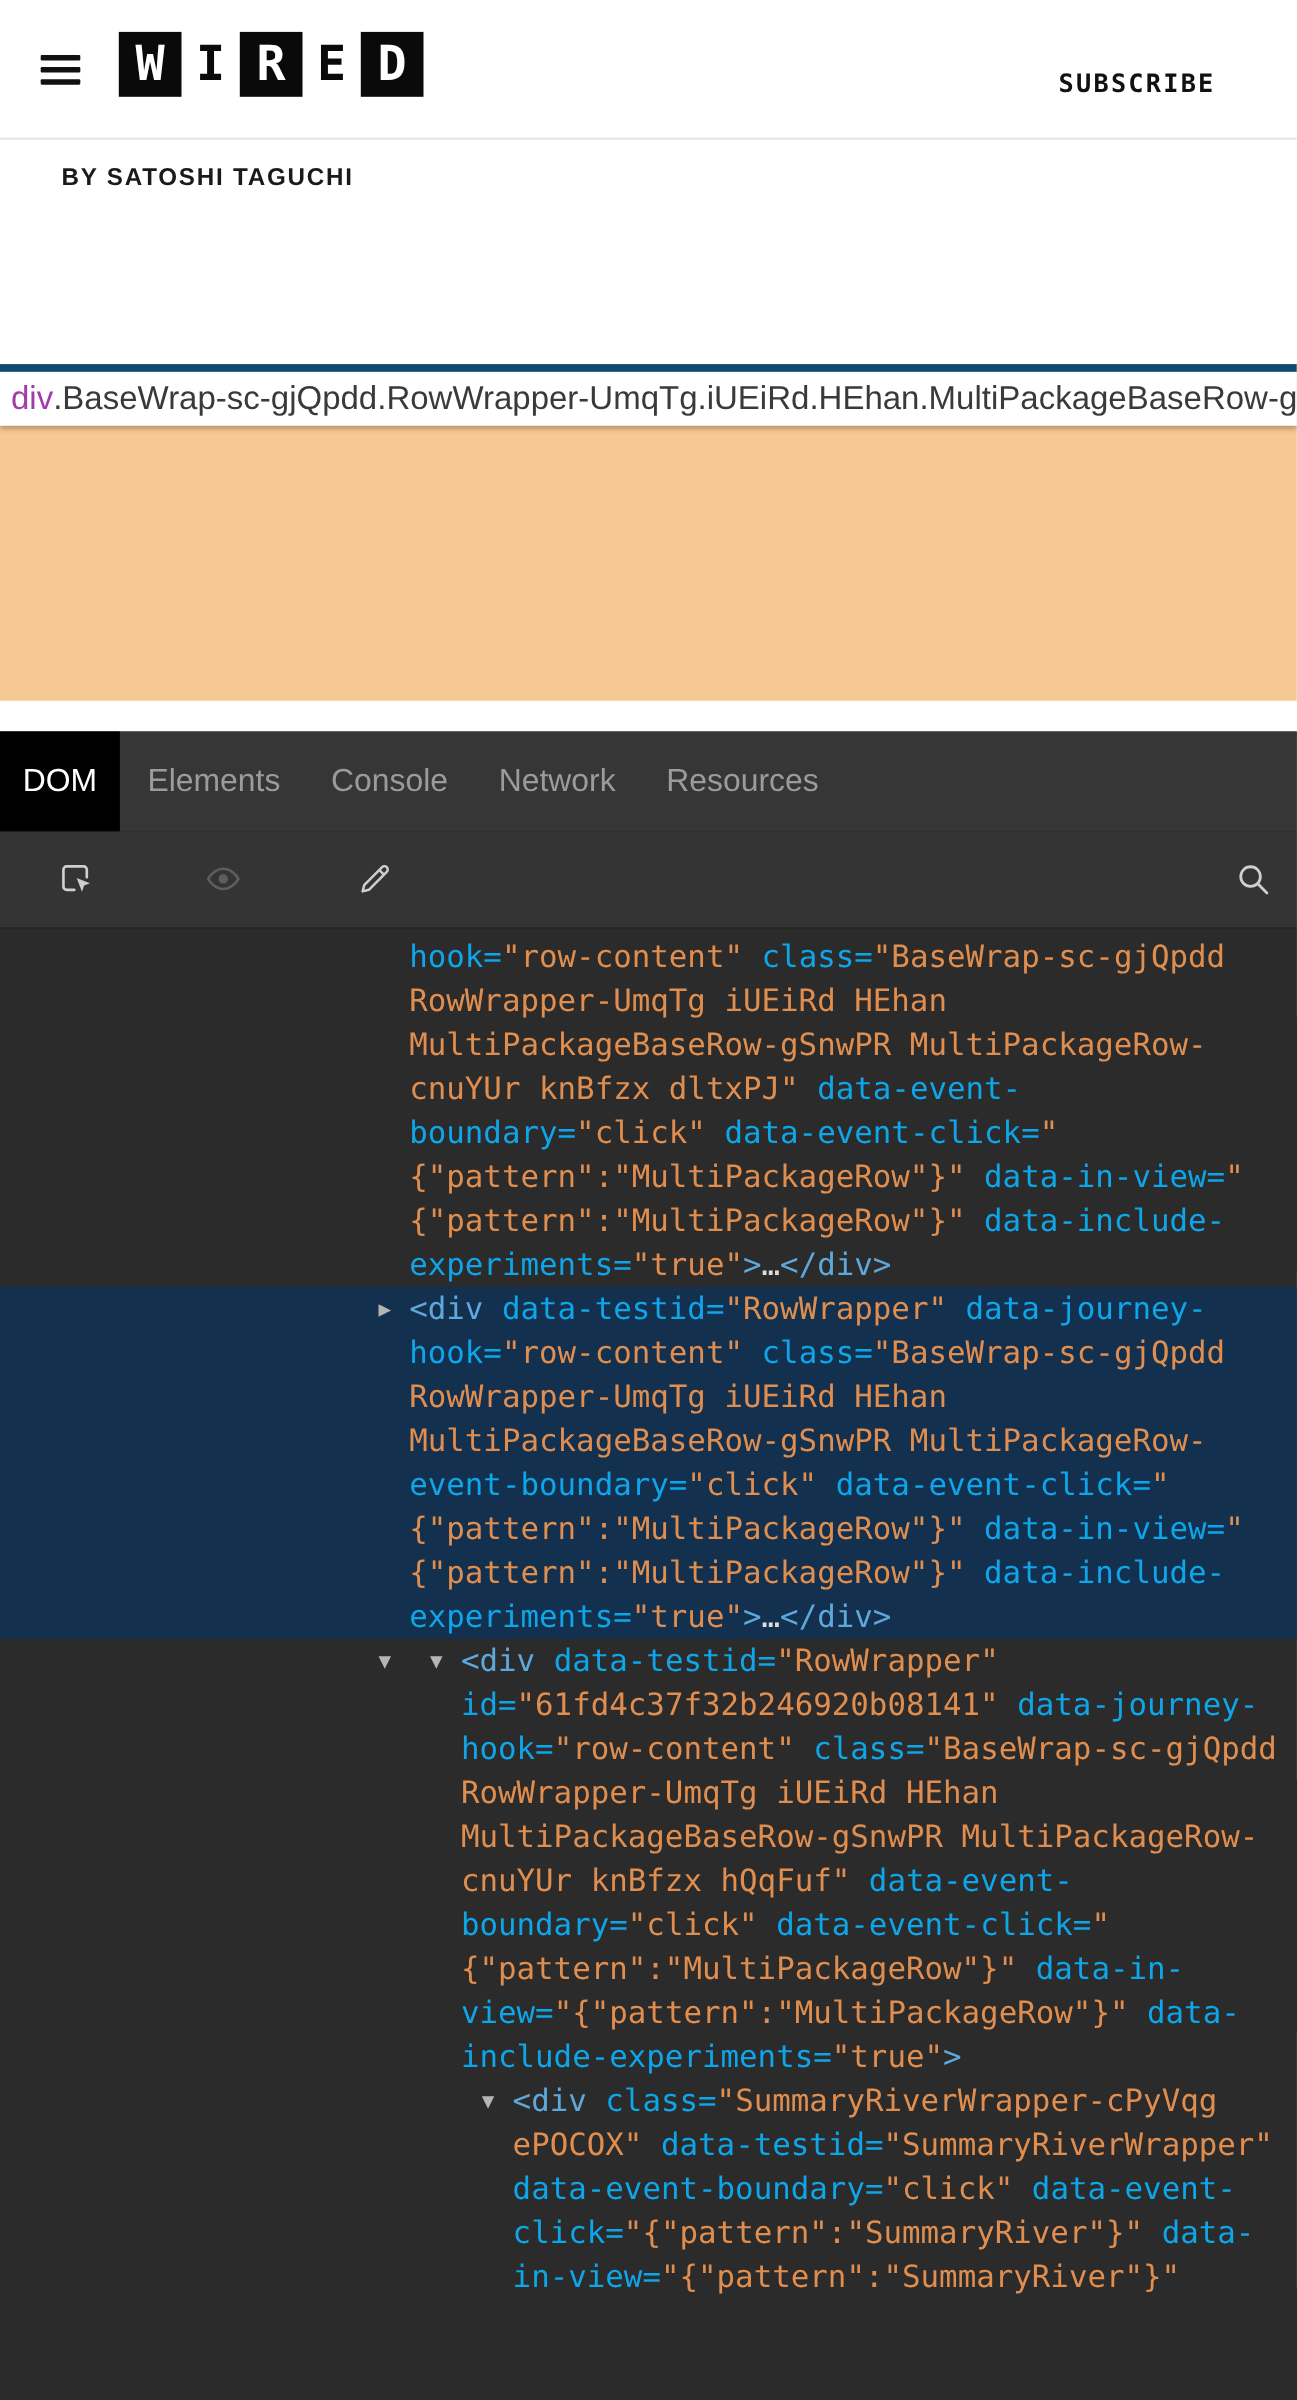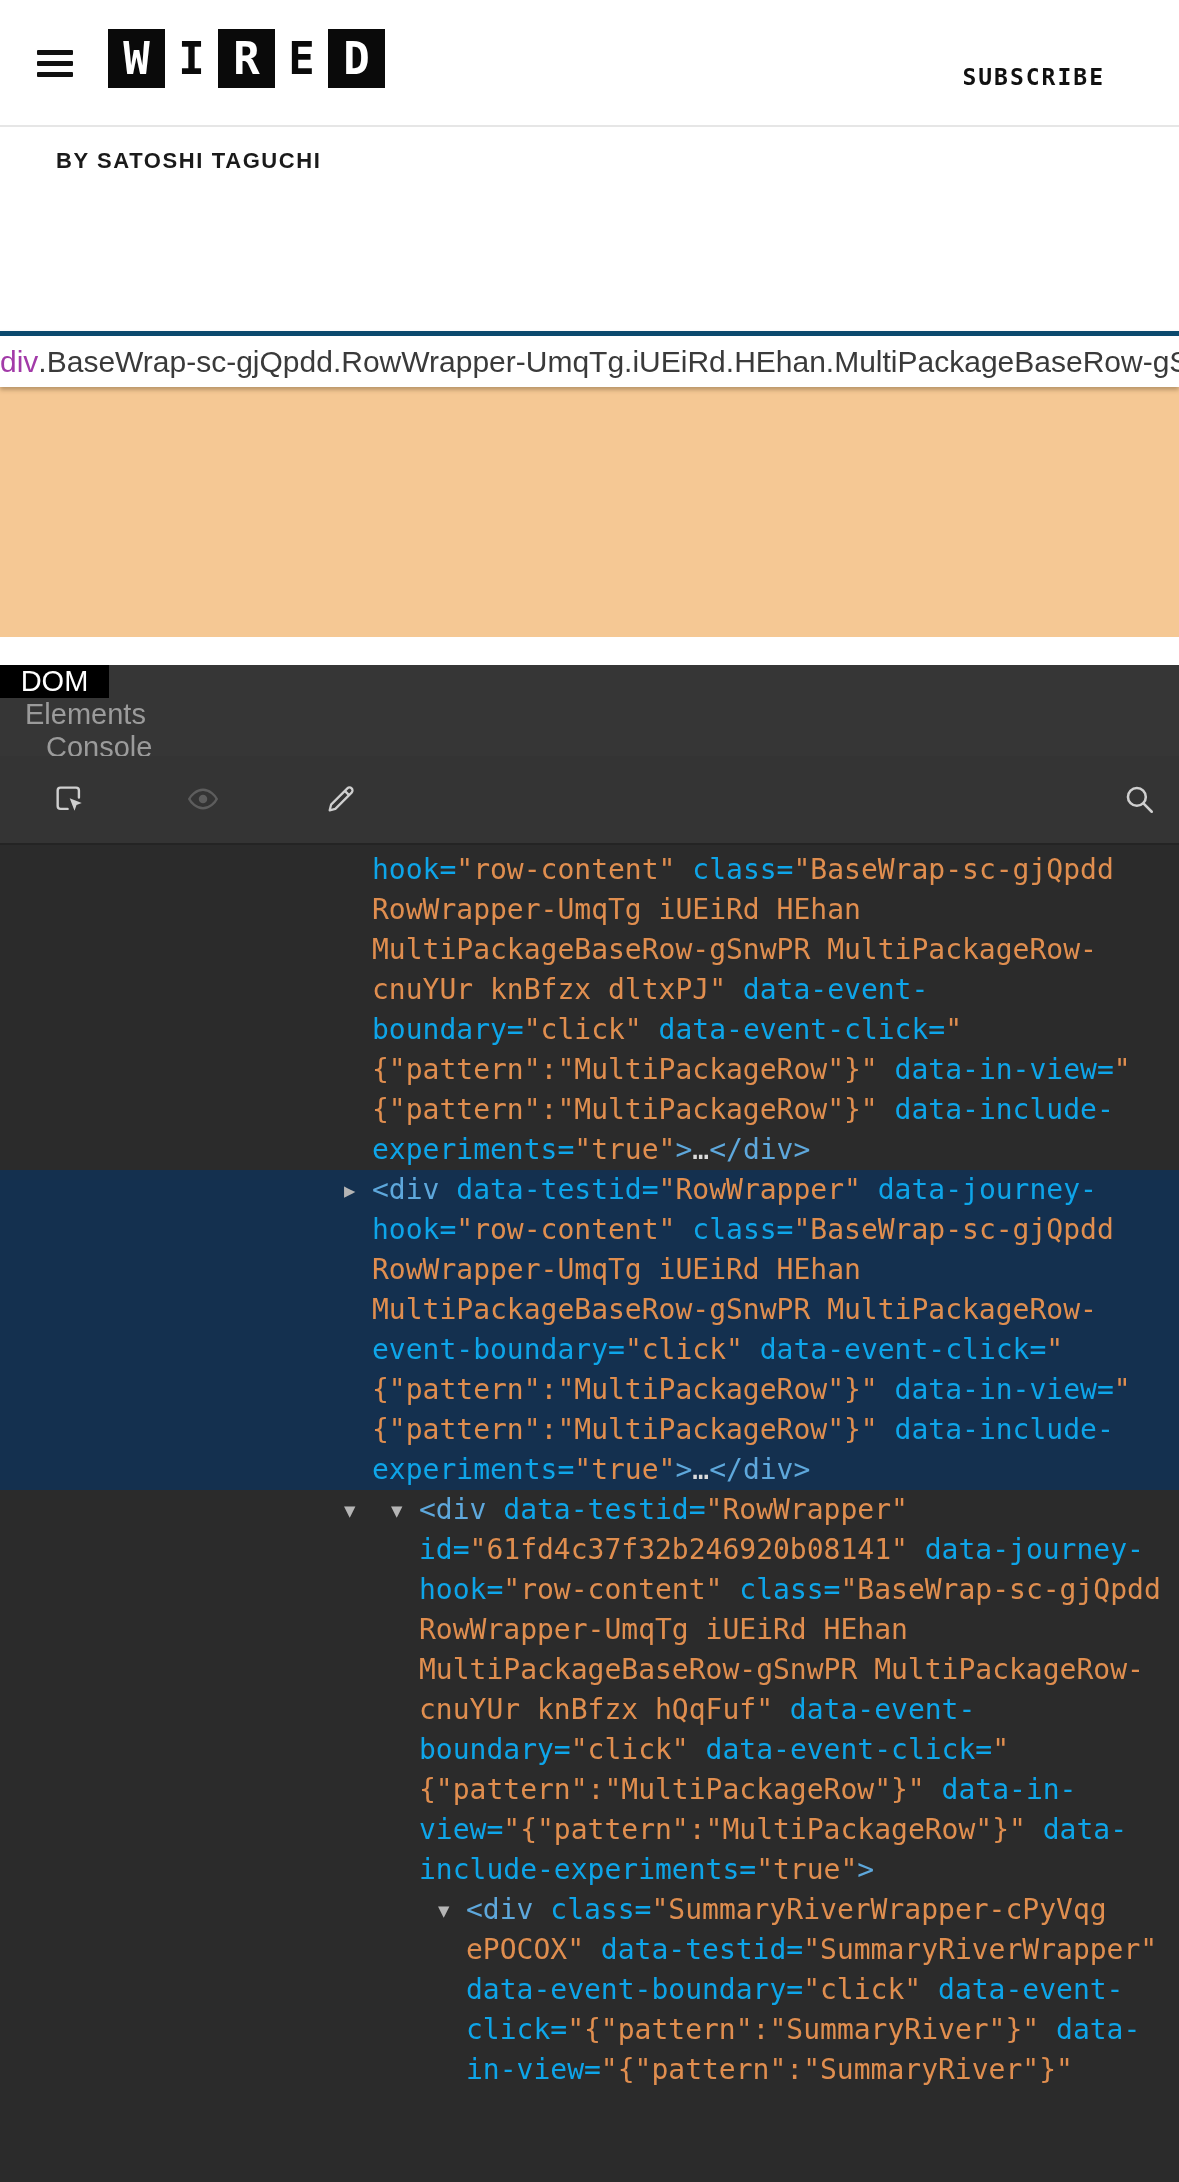--- a/index.html
+++ b/index.html
@@ -19,32 +19,32 @@
   .logo .wht{width:45px;height:59px;background:#fff;color:#0a0a0a;display:flex;
              align-items:center;justify-content:center;}
   .subscribe{position:absolute;right:74px;top:52px;font-family:"DejaVu Sans Mono",monospace;
              font-weight:bold;font-size:23px;letter-spacing:2px;color:#111;cursor:pointer;margin-top:12px;}
 
   .byline{position:absolute;left:56px;top:148px;font-family:Liberation Sans, sans-serif;
           font-weight:bold;font-size:22px;letter-spacing:1.6px;color:#1a1a1a;}
 
   
   .selector-bar{position:absolute;top:331px;left:0;width:1179px;height:56px;background:#fff;
-                border-top:5px solid #0c4a6e;box-shadow:0 3px 4px rgba(80,60,30,.35);
+                border-top:7px solid #0c4a6e;box-shadow:0 3px 4px rgba(80,60,30,.35);
                 display:flex;align-items:center;white-space:nowrap;overflow:hidden;
-                font-size:30px;color:#3a3a3a;box-sizing:border-box;z-index:2;}
+                font-size:30px;color:#3a3a3a;padding-left:10px;box-sizing:border-box;z-index:2;}
   .sel-tag{color:#a23aa8;}
 
   
   .highlight-block{position:absolute;top:387px;left:0;width:1179px;height:250px;}
 
   
   .devtools{position:absolute;top:665px;left:0;width:1179px;height:1517px;background:#2b2b2b;}
   .tabbar{position:absolute;top:0;left:0;width:1179px;height:91px;background:#363636;
-          display:flex;align-items:stretch;font-size:29px;color:#9b9b9b;flex-direction:column;}
+          display:flex;align-items:stretch;font-size:29px;color:#9b9b9b;}
   .tab{display:flex;align-items:center;cursor:pointer;}
   .tab.active{width:109px;justify-content:center;background:#000;color:#fff;}
   .tab:nth-child(2){margin-left:25px;}
   .tab + .tab + .tab{margin-left:46px;}
 
   .toolbar{position:absolute;top:91px;left:0;width:1179px;height:89px;background:#343434;
            border-bottom:2px solid #242424;box-sizing:border-box;}
   .tool{position:absolute;top:26px;width:34px;height:34px;color:#cfcfcf;cursor:pointer;}
   .tool svg{width:34px;height:34px;display:block;}
   .tool.dim{color:#5d5d5d;}

